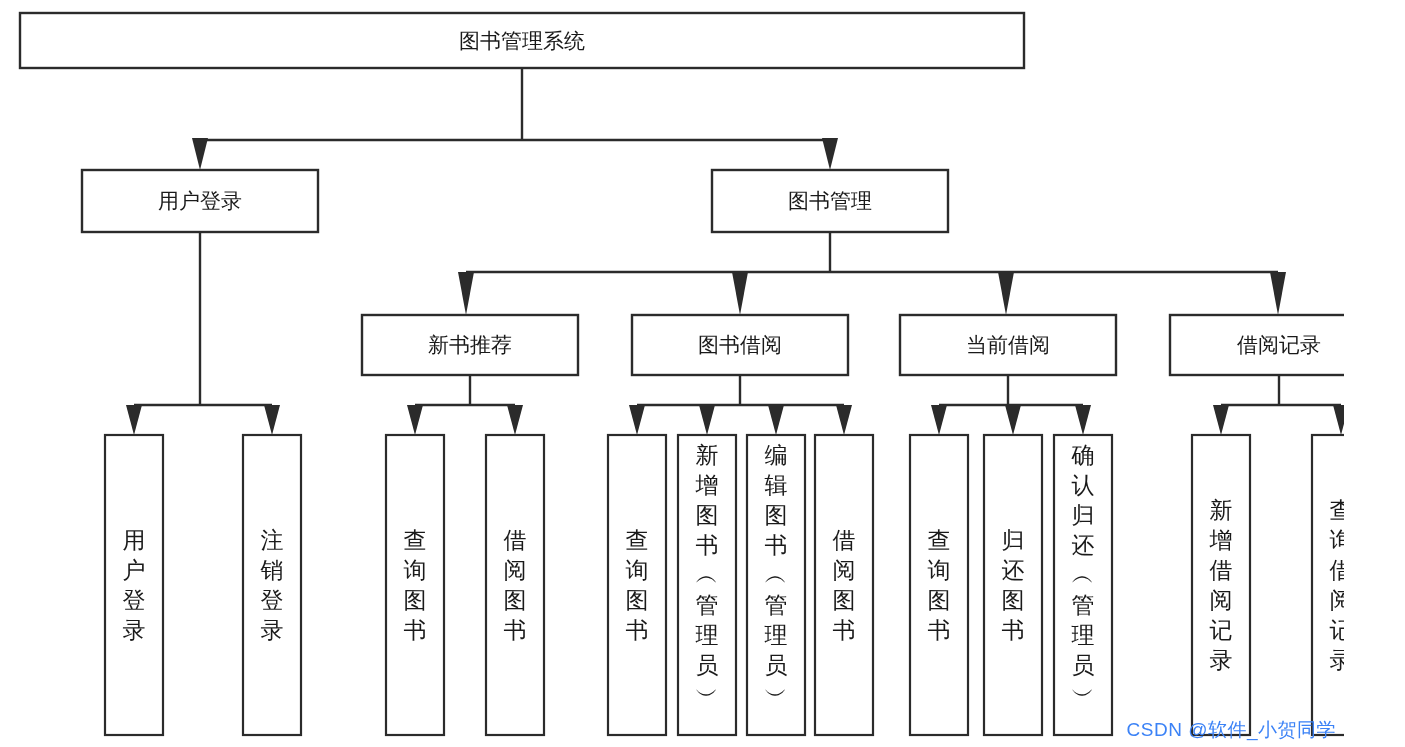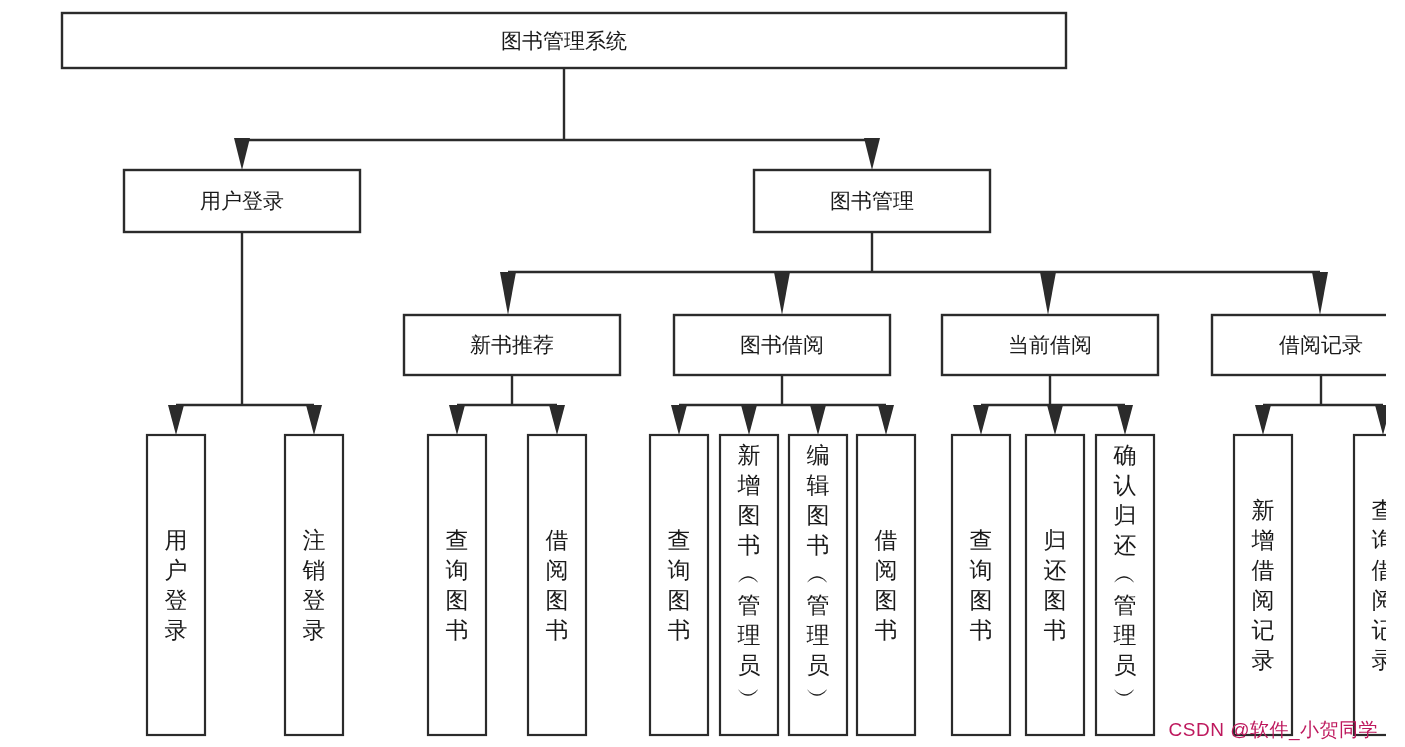--- a/index.html
+++ b/index.html
@@ -9,21 +9,20 @@
   }
   body {
     font-family: "Liberation Sans", "DejaVu Sans", sans-serif;
   }
   #diagram-root {
     position: relative;
     width: 1344px;
     height: 747px;
     background: #ffffff;
     overflow: hidden;
-    margin-left: 42px;
   }
   svg#flow-svg {
     position: absolute;
     left: 0;
     top: 0;
     width: 1405px;
     height: 747px;
   }
   .node-box {
     fill: #ffffff;
@@ -54,21 +53,21 @@
   .leaf-label-char {
     fill: #1a1a1a;
     font-family: "Liberation Sans", "DejaVu Sans", sans-serif;
     font-size: 23px;
     text-anchor: middle;
   }
   .watermark-text {
     position: absolute;
     right: 8px;
     bottom: 4px;
-    color: #be185d;
+    color: #3b82f6;
     font-size: 19px;
     font-family: "Liberation Sans", "DejaVu Sans", sans-serif;
     letter-spacing: 0.5px;
     white-space: nowrap;
     user-select: none;
   }
 </style>
 </head>
 <body>
 

